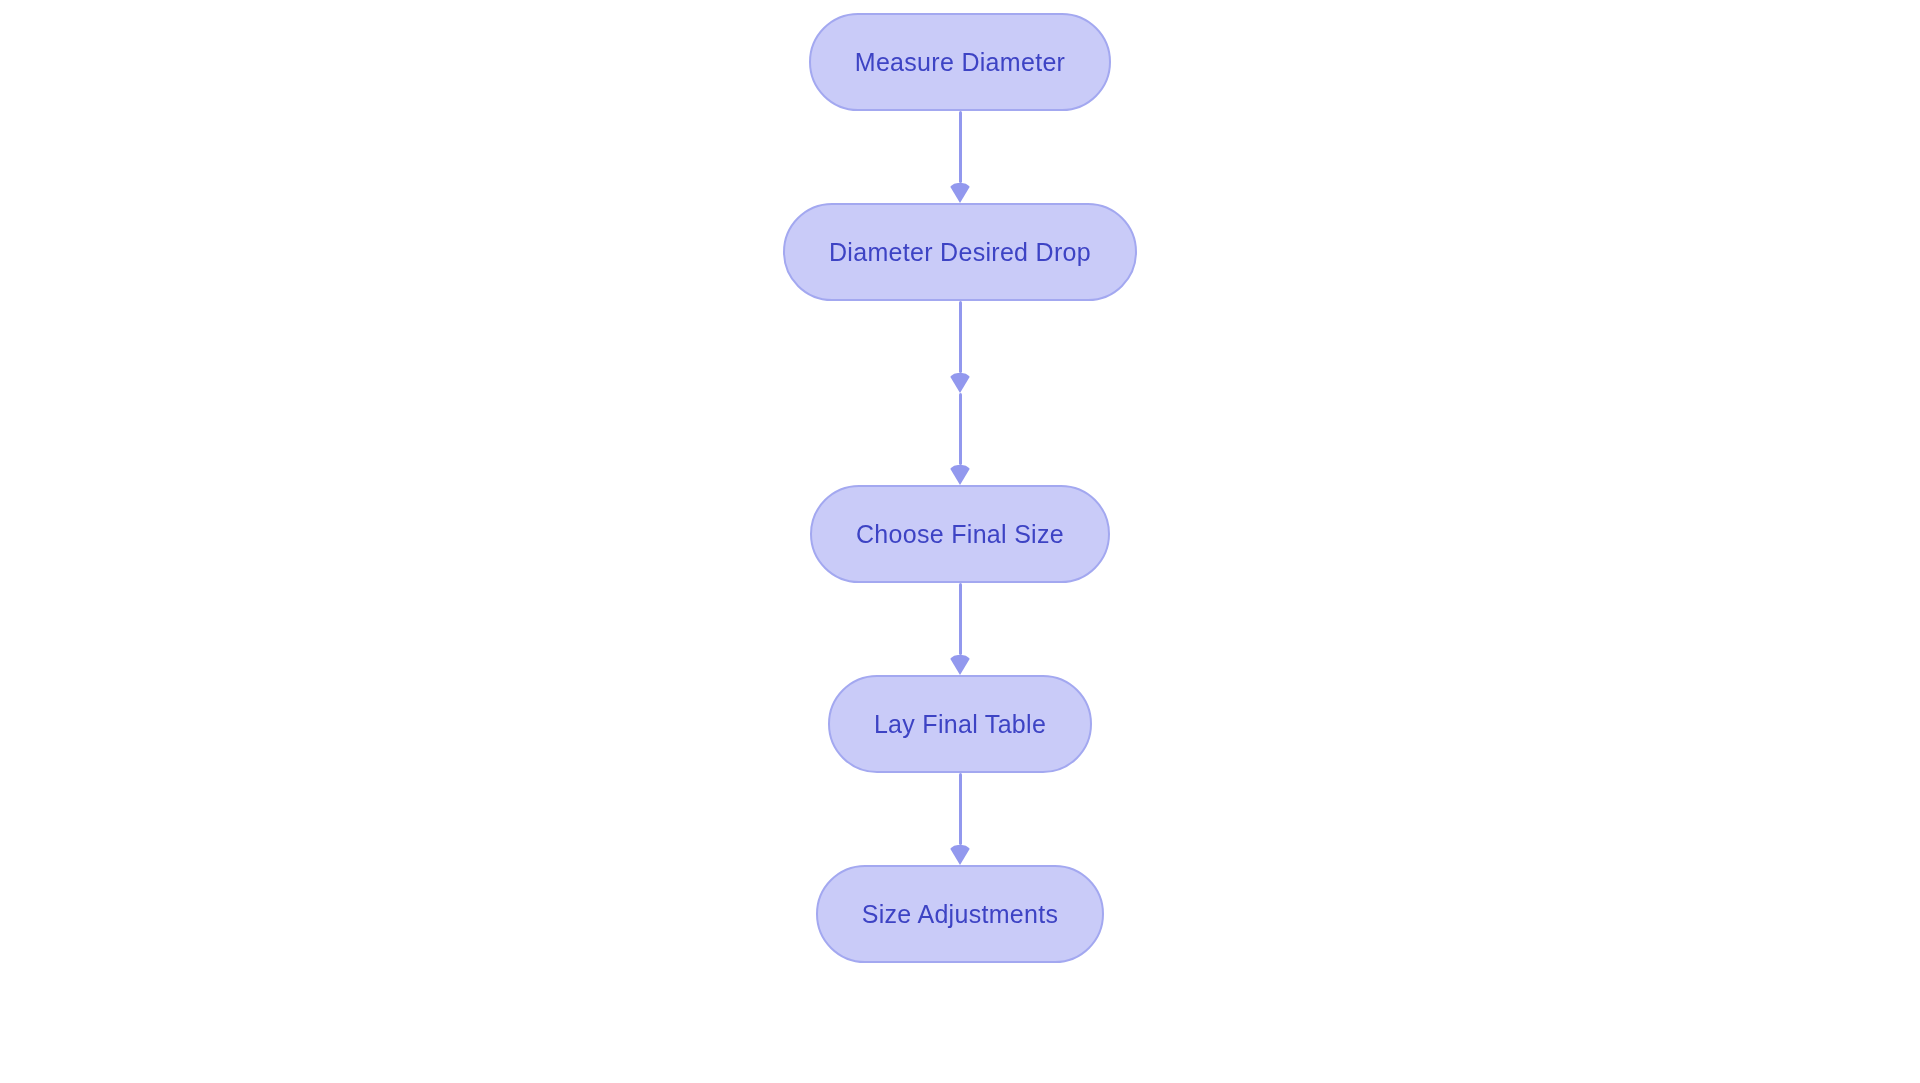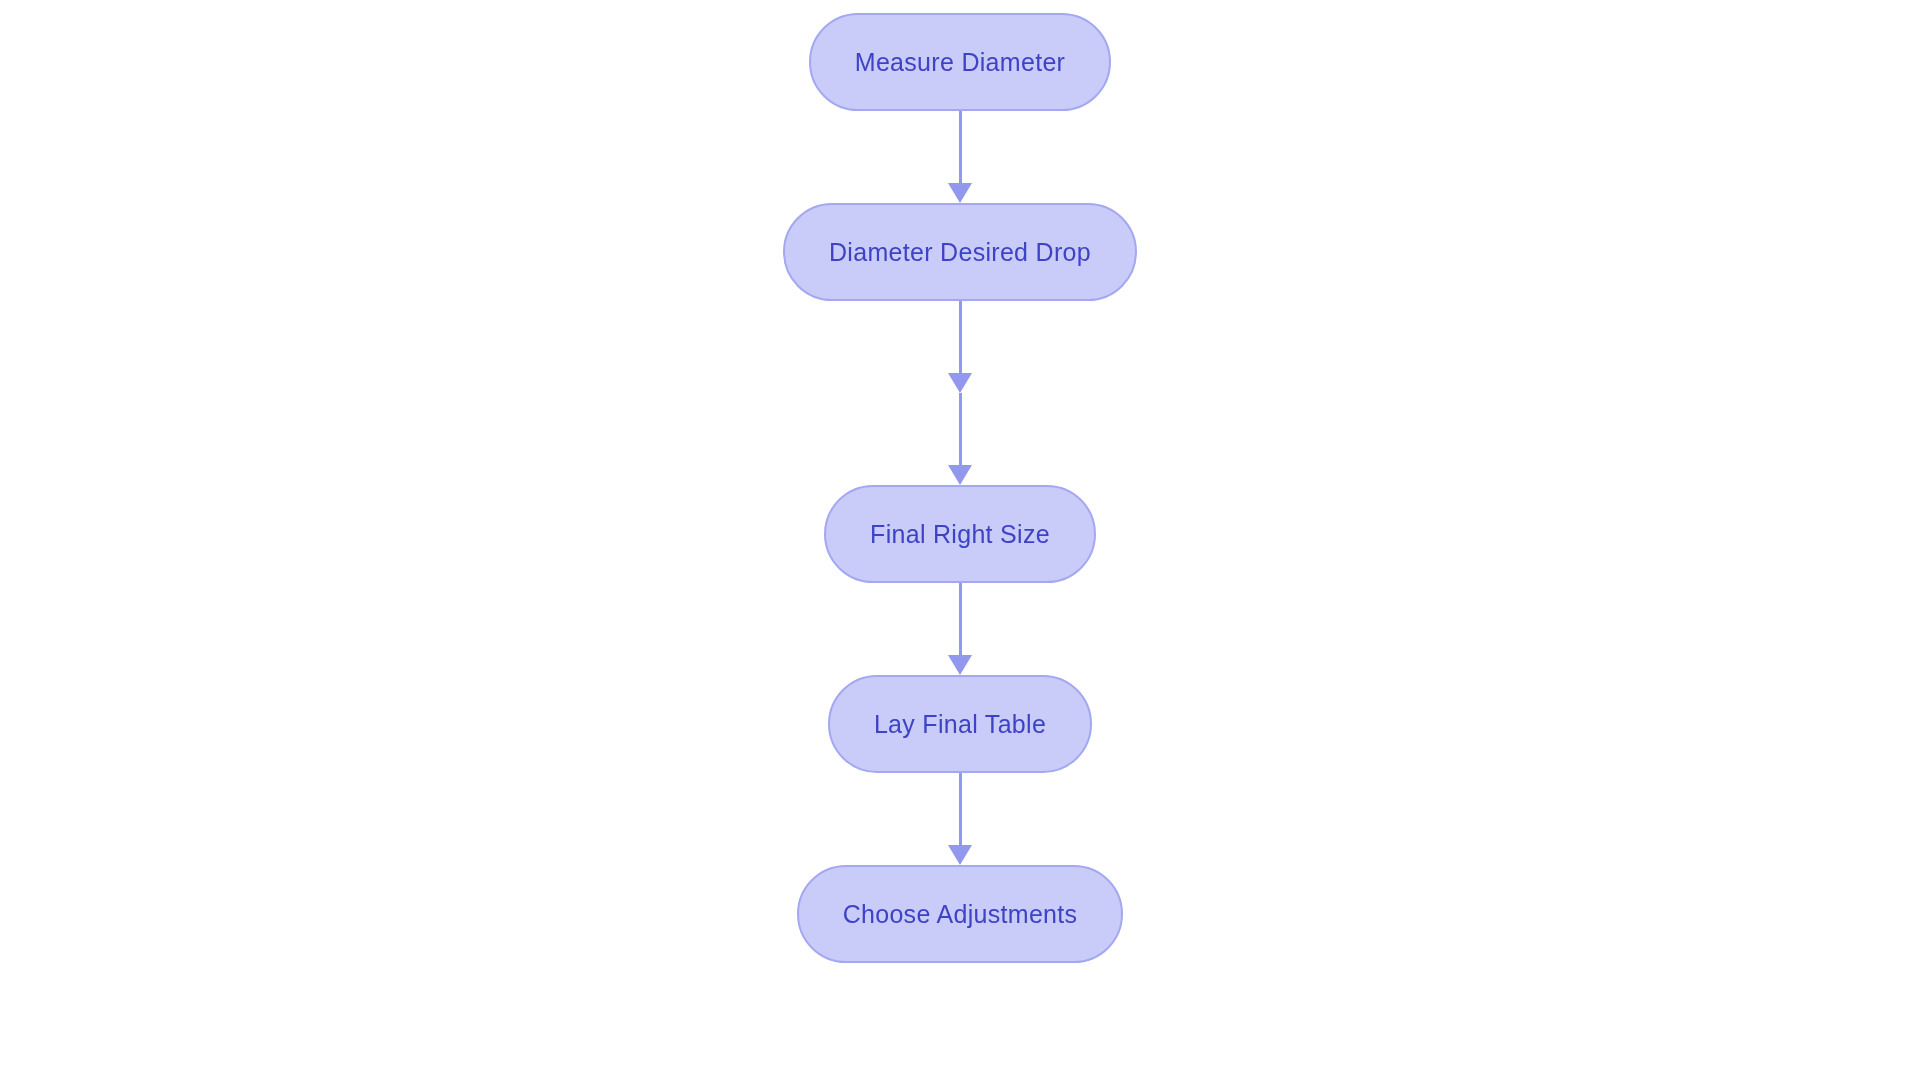--- a/index.html
+++ b/index.html
@@ -2,21 +2,21 @@
 <html style="--background: #ffffff; --node-fill: #c9cbf8; --node-border: #a3a8f0; --node-text: #3d43c4; --arrow: #9298ee;"><head>
 <meta charset="utf-8">
 <style>
   :root {
     --background: #ffffff;
     --node-fill: #c9cbf8;
     --node-border: #a3a8f0;
     --node-text: #3d43c4;
     --arrow: #9298ee;
   }
-  * { box-sizing: border-box; }
+  * { box-sizing: border-box; border-radius: 23px; }
   html, body {
     margin: 0;
     padding: 0;
   }
   body {
     width: 1920px;
     height: 1083px;
     background: var(--background);
     font-family: "Liberation Sans", sans-serif;
     overflow: hidden;
@@ -83,29 +83,29 @@
     <div class="shaft"></div>
     <div class="head"></div>
   </div>
 
 
   <div class="arrow">
     <div class="shaft"></div>
     <div class="head"></div>
   </div>
 
-  <div class="node">Final Right Size</div>
+  <div class="node">Choose Final Size</div>
 
   <div class="arrow">
     <div class="shaft"></div>
     <div class="head"></div>
   </div>
 
   <div class="node">Lay Final Table</div>
 
   <div class="arrow">
     <div class="shaft"></div>
     <div class="head"></div>
   </div>
 
-  <div class="node">Choose Adjustments</div>
+  <div class="node">Size Adjustments</div>
 
 </div>
 
 </body></html>

